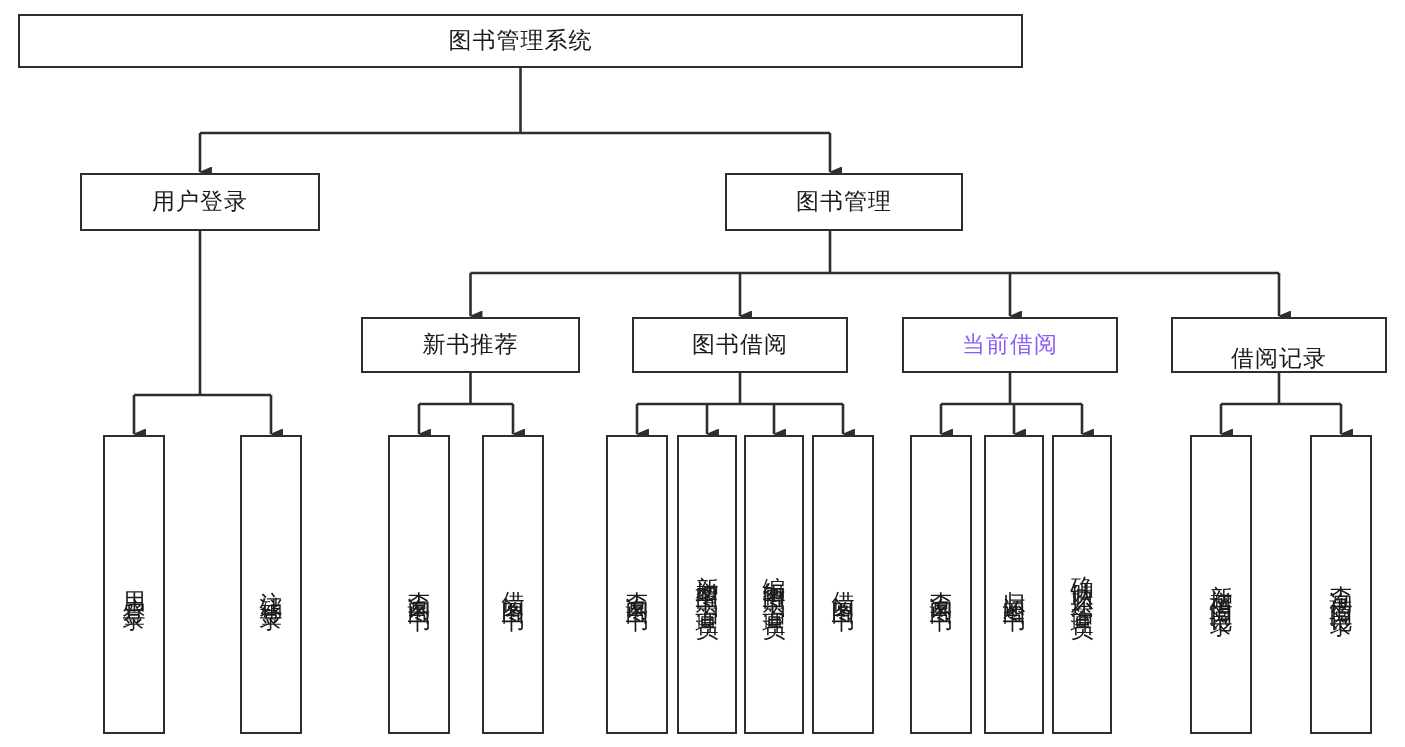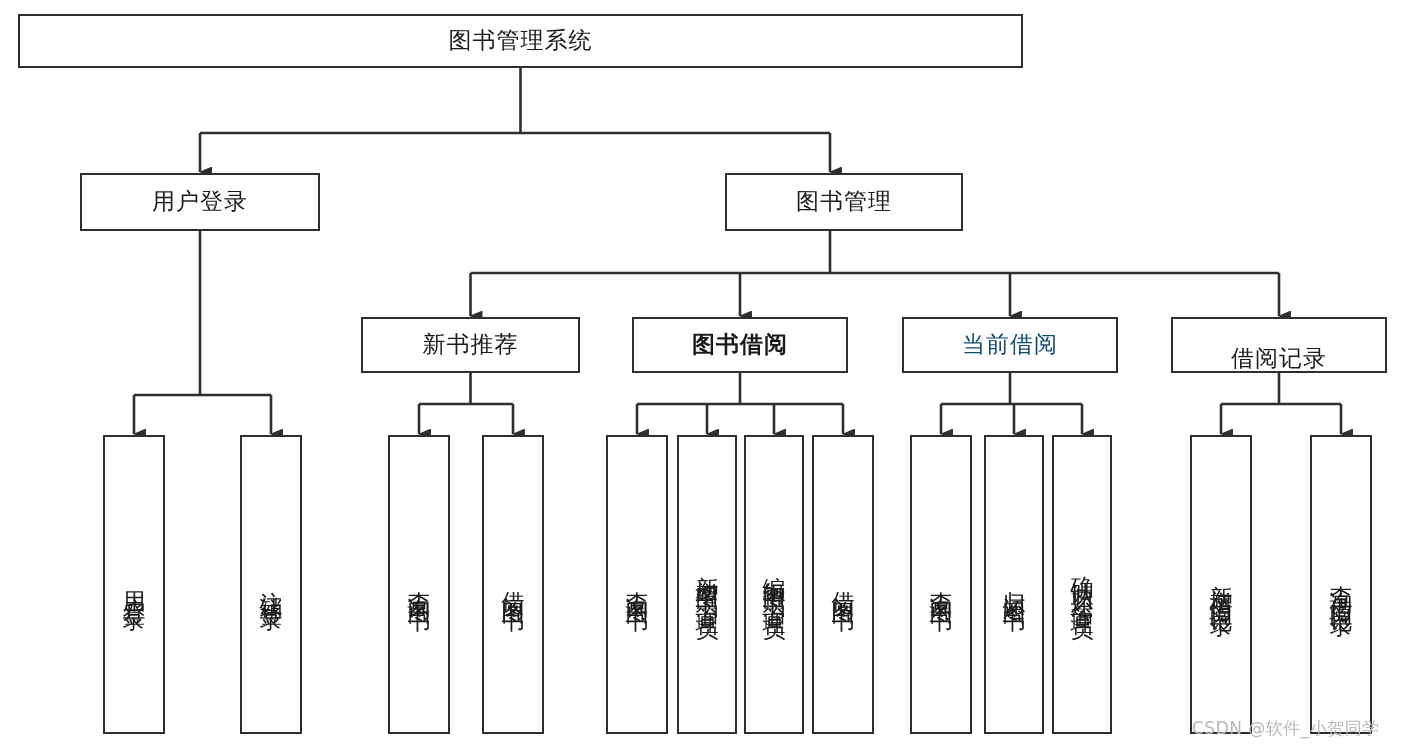--- a/index.html
+++ b/index.html
@@ -120,24 +120,24 @@
       </div>
       <div class="node horiz" style="left: 80px; top: 173px; width: 240px; height: 58px; border-color: rgb(46, 46, 46); color: rgb(26, 26, 26);">
         <span class="htext">用户登录</span>
       </div>
       <div class="node horiz" style="left: 711px; top: 173px; width: 238px; height: 58px; border-color: rgb(46, 46, 46); color: rgb(26, 26, 26); margin-left: 14px;">
         <span class="htext">图书管理</span>
       </div>
       <div class="node horiz" style="left: 361px; top: 317px; width: 219px; height: 56px; border-color: rgb(46, 46, 46); color: rgb(26, 26, 26);">
         <span class="htext">新书推荐</span>
       </div>
-      <div class="node horiz" style="left: 632px; top: 317px; width: 216px; height: 56px; border-color: rgb(46, 46, 46); color: rgb(26, 26, 26); font-weight: bold;">
+      <div class="node horiz" style="left: 632px; top: 317px; width: 216px; height: 56px; border-color: rgb(46, 46, 46); color: rgb(26, 26, 26);">
         <span class="htext">图书借阅</span>
       </div>
-      <div class="node horiz" style="left: 902px; top: 317px; width: 216px; height: 56px; border-color: rgb(46, 46, 46); color: #0c4a6e;">
+      <div class="node horiz" style="left: 902px; top: 317px; width: 216px; height: 56px; border-color: rgb(46, 46, 46); color: #8b5cf6;">
         <span class="htext">当前借阅</span>
       </div>
       <div class="node horiz" style="left: 1171px; top: 317px; width: 216px; height: 56px; border-color: rgb(46, 46, 46); color: rgb(26, 26, 26); align-items: flex-end;">
         <span class="htext">借阅记录</span>
       </div>
       <div class="node vert" style="left: 103px; top: 435px; width: 62px; height: 299px; border-color: rgb(46, 46, 46); color: rgb(26, 26, 26);">
         <span class="vtext">用户登录</span>
       </div>
       <div class="node vert" style="left: 240px; top: 435px; width: 62px; height: 299px; border-color: rgb(46, 46, 46); color: rgb(26, 26, 26);">
         <span class="vtext">注销登录</span>
@@ -170,15 +170,14 @@
         <span class="vtext">确认归还（管理员）</span>
       </div>
       <div class="node vert" style="left: 1190px; top: 435px; width: 62px; height: 299px; border-color: rgb(46, 46, 46); color: rgb(26, 26, 26);">
         <span class="vtext">新增借阅记录</span>
       </div>
       <div class="node vert" style="left: 1310px; top: 435px; width: 62px; height: 299px; border-color: rgb(46, 46, 46); color: rgb(26, 26, 26);">
         <span class="vtext">查询借阅记录</span>
       </div>
     </div>
 
-  <div class="watermark" style="left: 1192px; top: 717px; color: rgb(185, 185, 185);">CSDN @软件_小贺同学</div>
 
 </div>
 
 </body></html>

